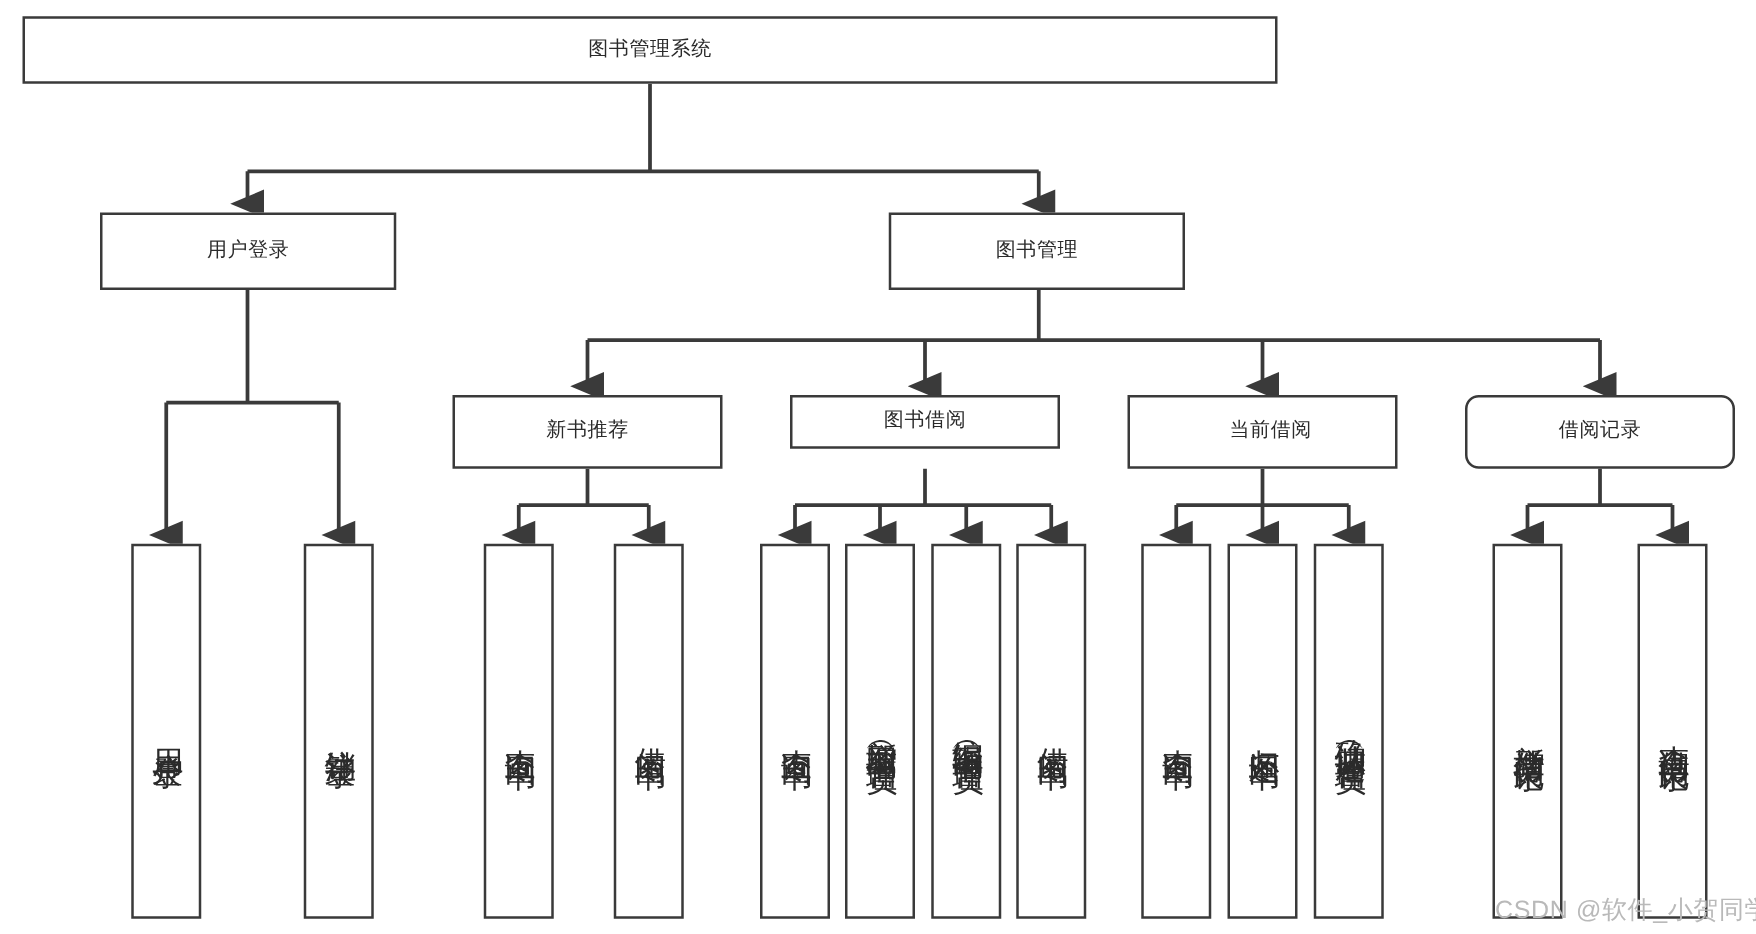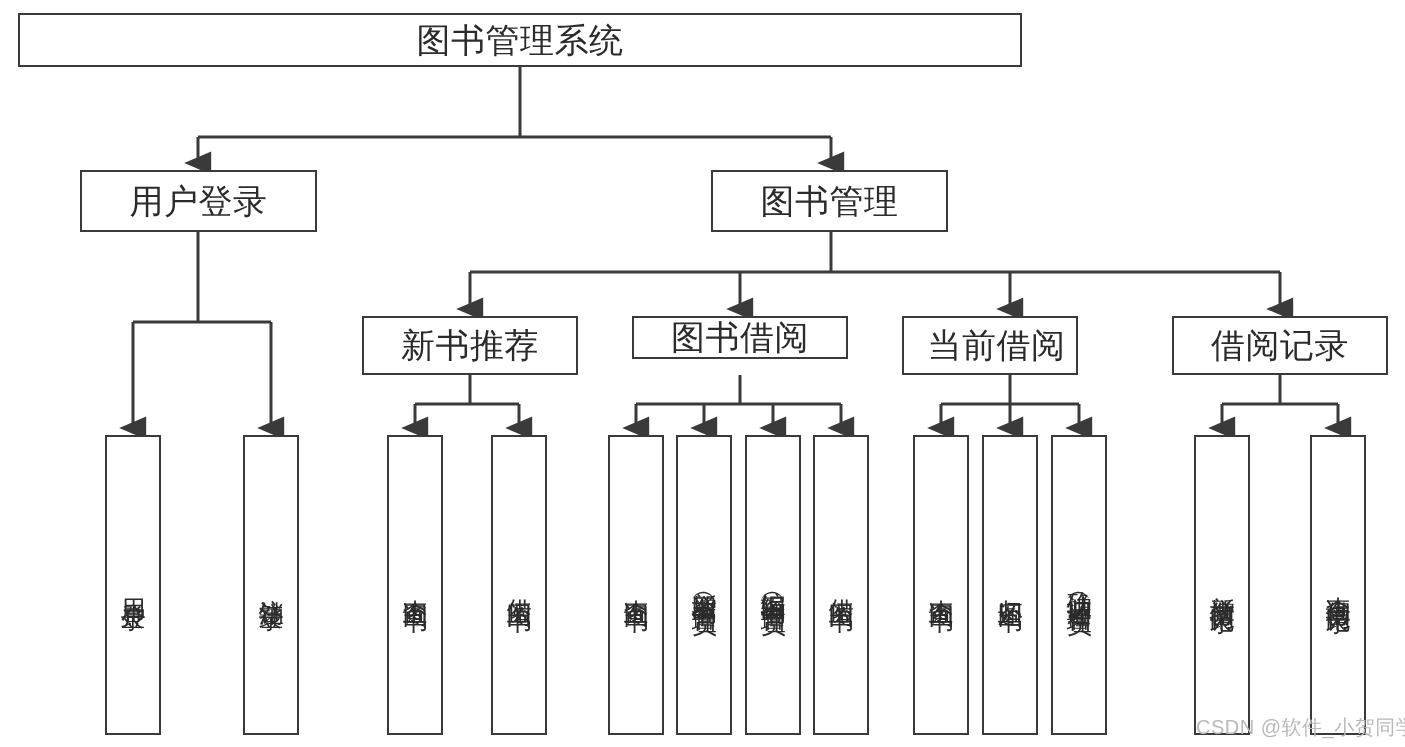--- a/index.html
+++ b/index.html
@@ -29,21 +29,21 @@
     position: absolute;
     box-sizing: border-box;
     background: #ffffff;
     border: 2.5px solid #3a3a3a;
     display: flex;
     align-items: center;
     justify-content: center;
   }
   .node-label {
     color: #2b2b2b;
-    font-size: 34px;
+    font-size: 16px;
     line-height: 1.18;
     letter-spacing: 0.5px;
     white-space: nowrap;
     text-align: center;
   }
   .node.vertical .node-label {
     writing-mode: vertical-rl;
     text-orientation: upright;
     letter-spacing: 3px;
     font-size: 25px;
@@ -126,25 +126,25 @@
   </div>
 
   <div class="node" style="left:362px; top:316px; width:216px; height:59px;">
     <span class="node-label">新书推荐</span>
   </div>
 
   <div class="node" style="left:632px; top:316px; width:216px; height:43px;">
     <span class="node-label">图书借阅</span>
   </div>
 
-  <div class="node" style="left:902px; top:316px; width:176px; height:59px;padding-left:13px;">
+  <div class="node" style="left:902px; top:316px; width:216px; height:59px;padding-left:13px;">
     <span class="node-label">当前借阅</span>
   </div>
 
-  <div class="node" style="left:1172px; top:316px; width:216px; height:59px;">
+  <div class="node" style="left:1172px; top:316px; width:216px; height:59px;border-radius:11px;">
     <span class="node-label">借阅记录</span>
   </div>
 
   <div class="node vertical" style="left:105px; top:435px; width:56px; height:300px;">
     <span class="node-label">用户登录</span>
   </div>
   <div class="node vertical" style="left:243px; top:435px; width:56px; height:300px;">
     <span class="node-label">注销登录</span>
   </div>
 

